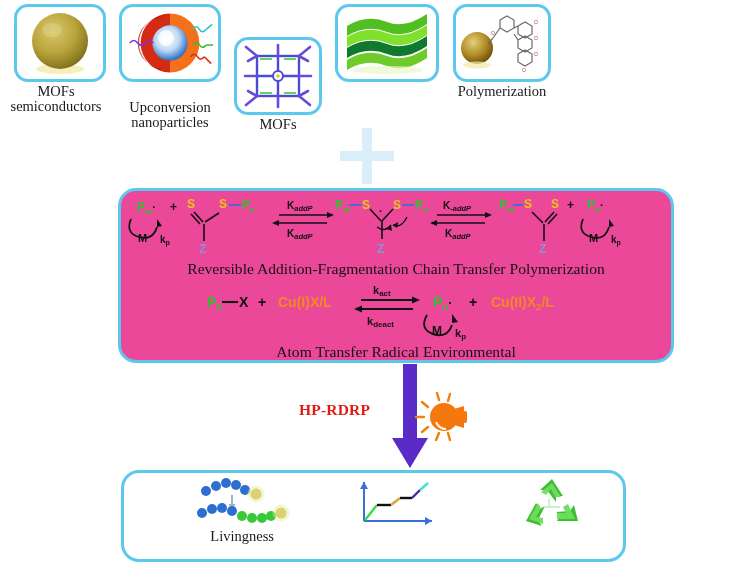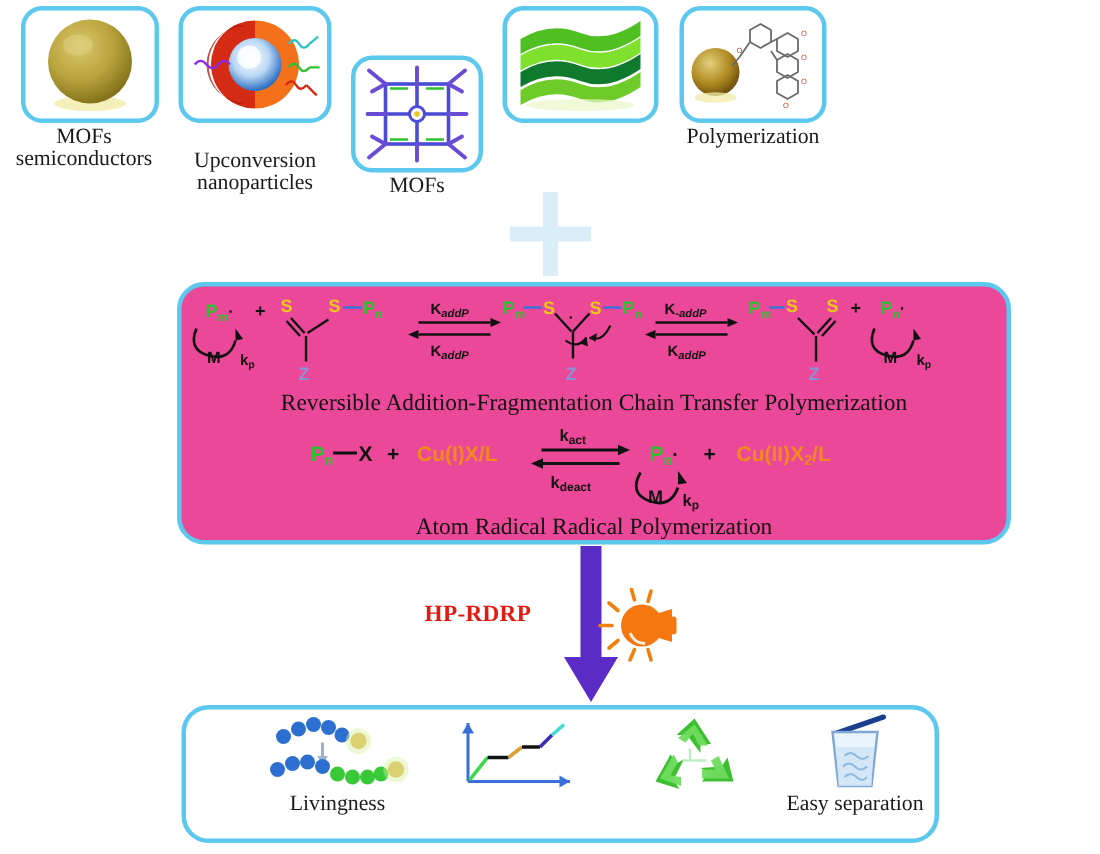--- a/index.html
+++ b/index.html
@@ -100,21 +100,21 @@
   #atrp-caption { top: 152px; }
   #atrp-scheme {
     position: absolute;
     left: 0; top: 94px;
     width: 506px; height: 58px;
   }
 
   
   #arrow-band {
     position: absolute;
-    left: 280px;
+    left: 296px;
     top: 364px;
     width: 190px;
     height: 106px;
   }
   #hp-rdrp-label {
     position: absolute;
     left: 3px;
     top: 37px;
     font-family: "Liberation Serif", serif;
     font-size: 15.5px;
@@ -411,21 +411,21 @@
       <text x="348" y="22" font-size="14" fill="#111">+</text>
       <text x="370" y="22" font-size="14" fill="#F08A1E">Cu(II)X<tspan font-size="9.5" dy="3">2</tspan><tspan dy="-3">/L</tspan></text>
 
       <path d="M306 30 q-8 14 6 19 q14 5 19 -9" stroke="#111" stroke-width="1.9" fill="none"></path>
       <path d="M331 38 l0 -9 l6 8 Z" fill="#111"></path>
       <text x="311" y="50" font-size="12" fill="#111">M</text>
       <text x="334" y="52" font-size="11" fill="#111">k<tspan font-size="8" dy="2">p</tspan></text>
     </g>
   </svg>
 
-  <div class="scheme-caption" id="atrp-caption">Atom Radical Radical Polymerization</div>
+  <div class="scheme-caption" id="atrp-caption">Atom Transfer Radical Environmental</div>
 </div>
 
 <div id="arrow-band">
   <div id="hp-rdrp-label">HP-RDRP</div>
 
   <svg id="down-arrow" width="40" height="106" viewBox="0 0 40 106">
     <rect x="13" y="0" width="14" height="78" fill="#5B2BC8"></rect>
     <path d="M2 74 L38 74 L20 104 Z" fill="#5B2BC8"></path>
   </svg>
 
@@ -514,29 +514,14 @@
           <path d="M56 42 l-18 0 l0 -6 l9 0 l-3 -6 l5 -3 Z"></path>
         </g>
         <g stroke="#BFEFC0" stroke-width="1.6" fill="none">
           <path d="M25 30 l16 0"></path>
             <path d="M30 22 l0 8"></path>
         </g>
       </svg>
     </div>
   </div>
 
-  <div class="advantage-cell" style="width:118px;">
-    <div class="advantage-icon">
-      <svg width="62" height="52" viewBox="0 0 62 52">
-        <line x1="18" y1="13" x2="50" y2="2" stroke="#1A3E8C" stroke-width="3.4" stroke-linecap="round"></line>
-        <path d="M16 12 L46 12 L42 48 L20 48 Z" fill="#EAF4FB" stroke="#7FA8D6" stroke-width="1.6"></path>
-        <path d="M18.5 22 L43.5 22 L42 48 L20 48 Z" fill="#CFE4F4" opacity="0.85"></path>
-        <g stroke="#8FB8DC" stroke-width="1.3" fill="none">
-          <path d="M24 28 q4 -4 8 0 q4 4 8 0"></path>
-          <path d="M23 35 q4 -4 8 0 q4 4 8 0"></path>
-          <path d="M24 42 q4 -4 8 0 q4 4 7 0"></path>
-        </g>
-      </svg>
-    </div>
-    <div class="advantage-label">Easy separation</div>
-  </div>
 
 </div>
 
 </body></html>

